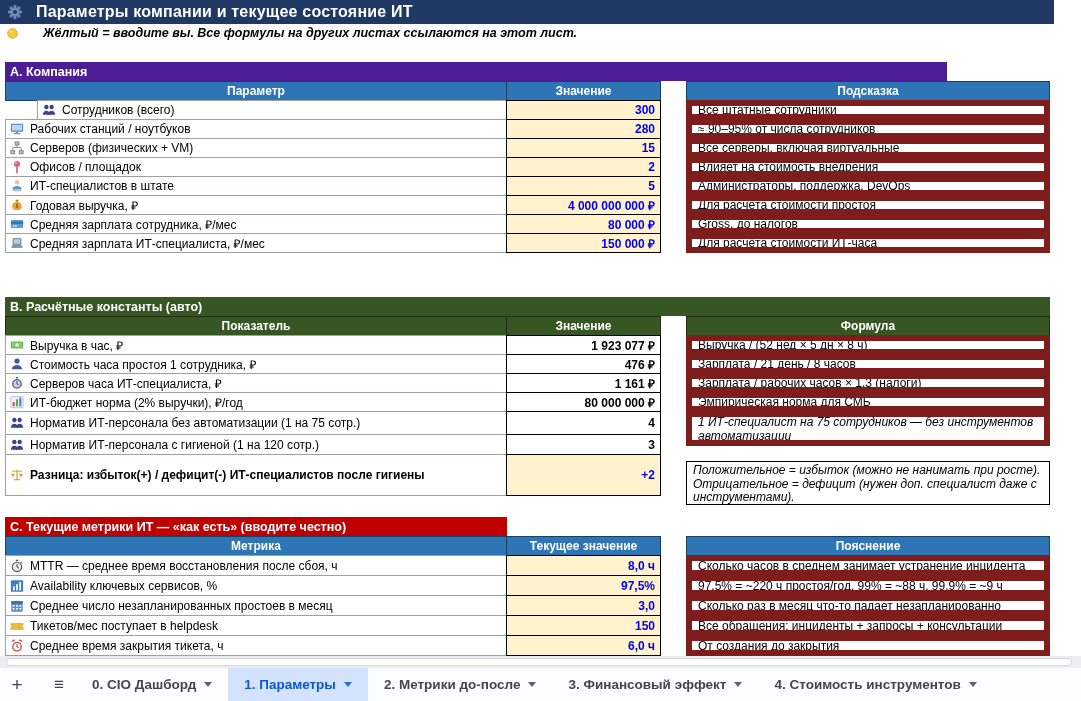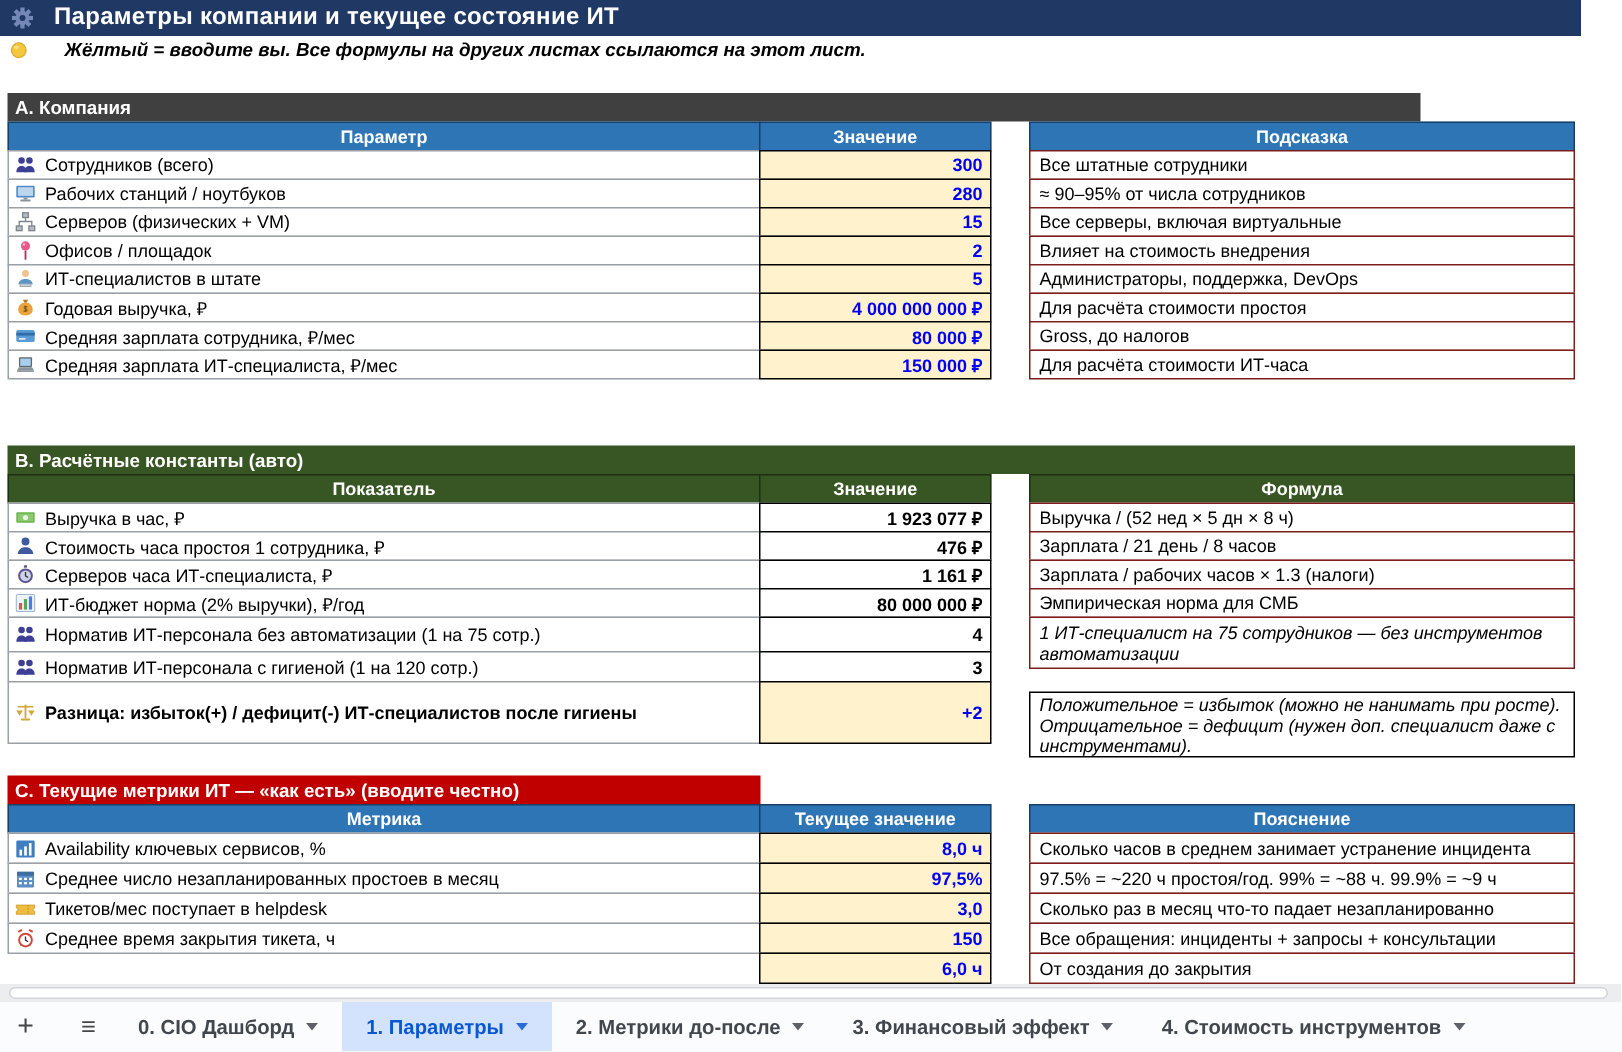--- a/index.html
+++ b/index.html
@@ -31,21 +31,21 @@
     display:flex;align-items:center;justify-content:center;border:1px solid rgba(0,0,0,.45);}
   .pcell{box-sizing:border-box;background:#fff;font-size:12px;color:#000;
     display:flex;align-items:center;gap:6px;padding:0 4px;
     border:1px solid #9aa0a6;margin-top:-1px;white-space:nowrap;overflow:hidden;}
   .pcell.bold{font-weight:bold;}
   .vcell{box-sizing:border-box;font-size:12px;font-weight:bold;display:flex;align-items:center;
     justify-content:flex-end;padding:0 5px;border:1px solid #000;margin-top:-1px;white-space:nowrap;}
   .vcell.input{background:#FFF2CC;color:#0000F5;}
   .vcell.auto{background:#fff;color:#000;}
   .hint-cell{box-sizing:border-box;background:#fff;font-size:12px;color:#000;display:flex;
-    align-items:center;padding:0 6px;border:1px solid #7f1d1d;margin-top:-1px;overflow:hidden;}
+    align-items:center;padding:0 6px;border:6px solid #7f1d1d;margin-top:-1px;overflow:hidden;}
   .hint-cell.italic{font-style:italic;line-height:14px;}
   .note-box{box-sizing:border-box;border:1px solid #000;font-size:12px;font-style:italic;
     color:#000;padding:2px 6px;line-height:13.5px;background:#fff;}
 
   .scrollstrip{position:absolute;left:0;top:656px;width:1081px;height:12px;background:#ecee f0;
     background:#ecedef;}
   .scrollthumb{position:absolute;left:6px;top:658px;width:1066px;height:8px;border-radius:4px;
     background:#ffffff;border:1px solid #d2d5d9;box-sizing:border-box;}
 
   .tabbar{position:absolute;left:0;top:668px;width:1081px;height:33px;background:#fbfcfd;
@@ -83,25 +83,25 @@
       <svg viewBox="0 0 16 16">
         <circle cx="8" cy="8" r="6" fill="#f3c83f" stroke="#d9a82a"></circle>
         <ellipse cx="6" cy="5.6" rx="2" ry="1.3" fill="#f9e08e"></ellipse>
       </svg>
     </span>
   <span class="sub-t">Жёлтый = вводите вы.  Все формулы на других листах ссылаются на этот лист.</span>
 </div>
 
 <div id="sections-root">
     <div class="section" style="top: 62px;">
-      <div class="sec-head" style="background: #404040; width: 942px; text-align: right;">А. Компания</div>
+      <div class="sec-head" style="background: #4c1d95; width: 942px; text-align: right;">А. Компания</div>
       <div class="cols">
         <div class="col col-param">
           <div class="hcell" style="background: rgb(46, 117, 182);">Параметр</div>
-          <div class="pcell" style="height: 20px;">
+          <div class="pcell" style="height: 20px; margin-left: 32px;">
             <span class="icon">
               <svg viewBox="0 0 16 16" fill="#3d3f96">
                 <circle cx="5" cy="4.5" r="2.5"></circle>
                 <circle cx="11" cy="4.5" r="2.5"></circle>
                 <path d="M1 13.5c0-3.2 2-4.7 4-4.7s4 1.5 4 4.7z"></path>
                 <path d="M7 13.5c0-3.2 2-4.7 4-4.7s4 1.5 4 4.7z"></path>
               </svg>
             </span>
             <span>Сотрудников (всего)</span>
           </div>
@@ -307,20 +307,31 @@
       </div>
     </div>
     <div class="section" style="top: 517px;">
       <div class="sec-head" style="background: rgb(192, 0, 0); width: 502px;">С. Текущие метрики ИТ — «как есть» (вводите честно)</div>
       <div class="cols">
         <div class="col col-param">
           <div class="hcell" style="background: rgb(46, 117, 182);">Метрика</div>
           <div class="pcell" style="height: 21px;">
             <span class="icon">
               <svg viewBox="0 0 16 16">
+                <rect x="6.6" y=".8" width="2.8" height="1.6" fill="#555"></rect>
+                <path d="M12.2 3.6l1.2 1.2" stroke="#555" stroke-width="1.2"></path>
+                <circle cx="8" cy="9" r="5.4" fill="#e8eaed" stroke="#555" stroke-width="1.2"></circle>
+                <path d="M8 9V5.6M8 9l2.2 1.4" stroke="#444" stroke-width="1.1" fill="none"></path>
+              </svg>
+            </span>
+            <span>MTTR — среднее время восстановления после сбоя, ч</span>
+          </div>
+          <div class="pcell" style="height: 21px;">
+            <span class="icon">
+              <svg viewBox="0 0 16 16">
                 <rect x="1" y="1.5" width="14" height="13" rx="1" fill="#3f7ec0"></rect>
                 <rect x="3.4" y="8.5" width="2" height="4.5" fill="#fff"></rect>
                 <rect x="7" y="6" width="2" height="7" fill="#fff"></rect>
                 <rect x="10.6" y="3.5" width="2" height="9.5" fill="#fff"></rect>
               </svg>
             </span>
             <span>Availability ключевых сервисов, %</span>
           </div>
           <div class="pcell" style="height: 21px;">
             <span class="icon">

